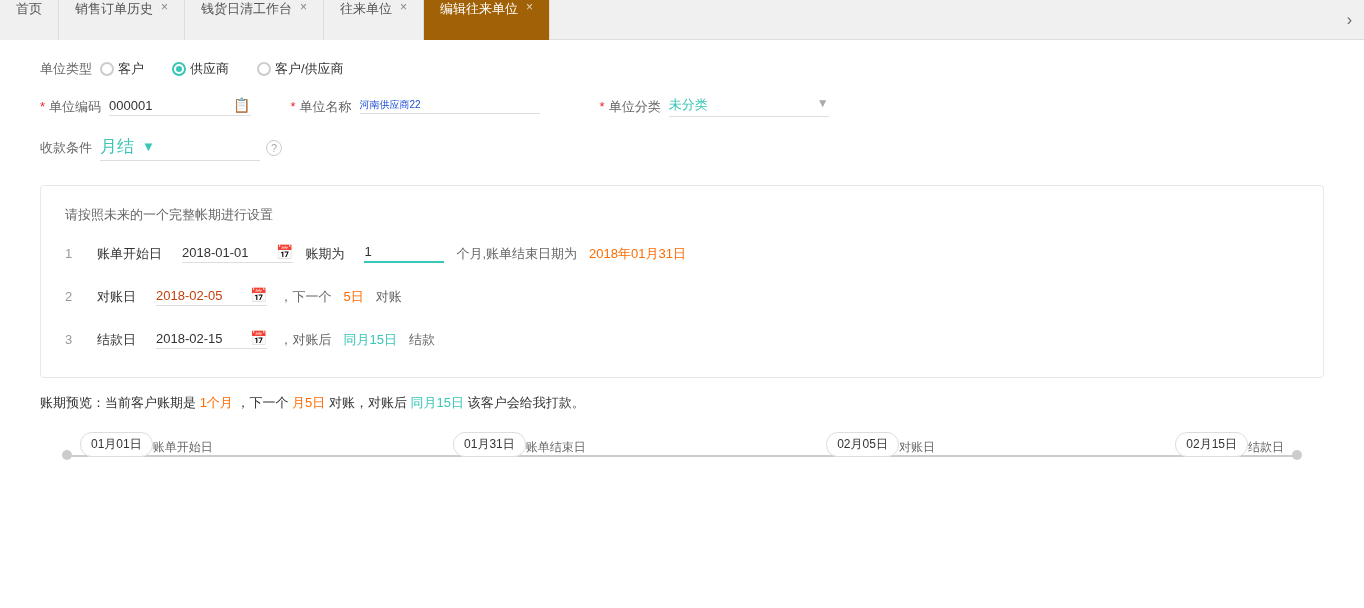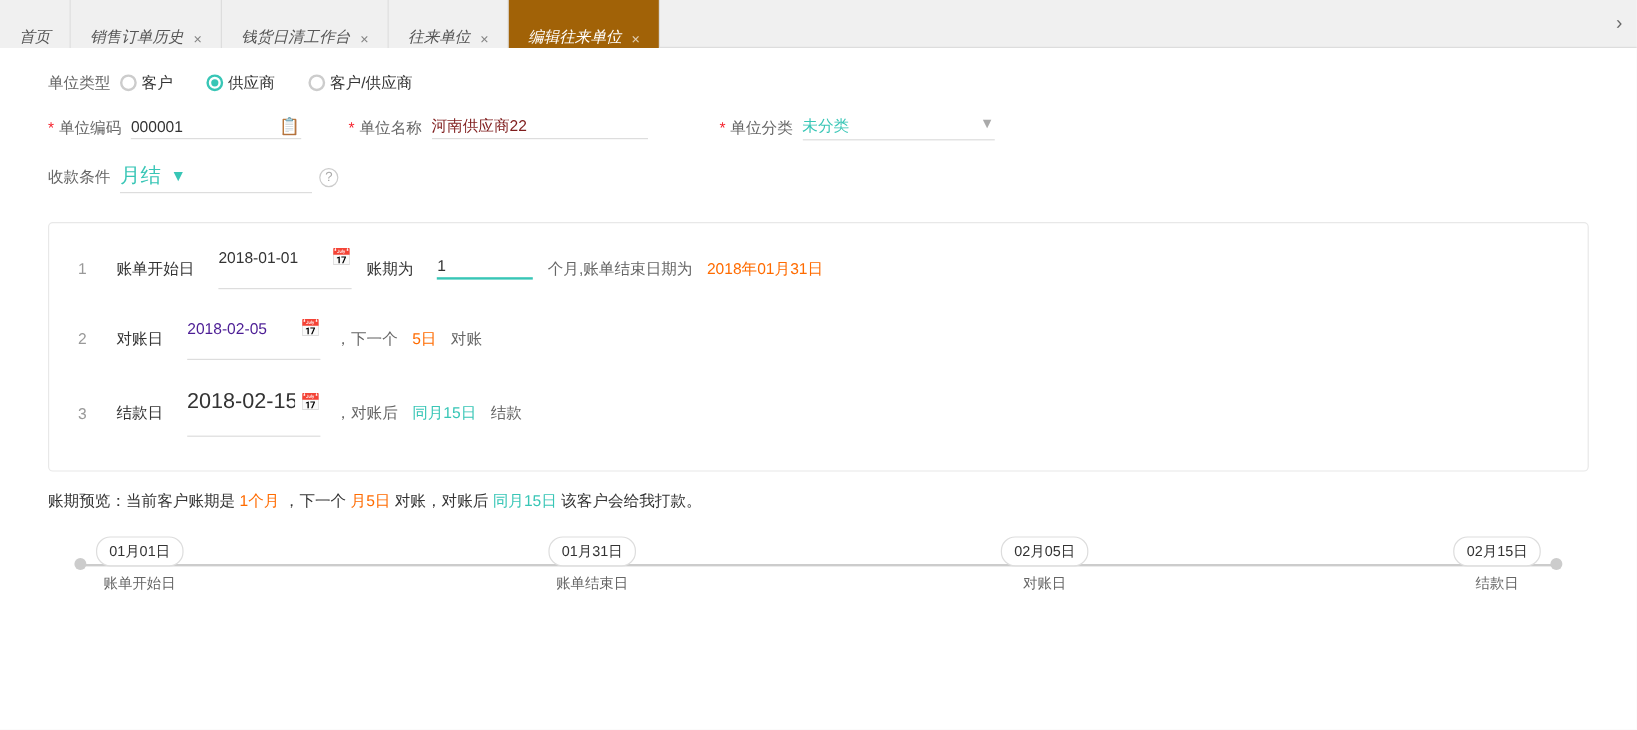--- a/index.html
+++ b/index.html
@@ -9,31 +9,30 @@
     .tab-bar {
       display: flex;
       align-items: center;
       background: #f0f0f0;
       border-bottom: 1px solid #ddd;
       height: 40px;
       padding-left: 0;
     }
     .tab {
       display: flex;
-      align-items: flex-end;
+      align-items: flex-start;
       padding: 0 16px;
       height: 40px;
       cursor: pointer;
       font-size: 13px;
       color: #555;
       border-right: 1px solid #ddd;
       background: #f0f0f0;
       white-space: nowrap;
       gap: 6px;
-      font-style: italic;
     }
     .tab:first-child { border-left: none; }
     .tab.active {
       background: #a16207;
       color: #fff;
     }
     .tab .close-btn {
       font-size: 12px;
       color: inherit;
       opacity: 0.7;
@@ -196,21 +195,21 @@
     .row-label {
       color: #333;
       margin-right: 8px;
       white-space: nowrap;
     }
 
     .date-input {
       display: flex;
       align-items: center;
       border-bottom: 1px solid #ddd;
-      padding-bottom: 18px;
+      padding-bottom: 2px;
     }
     .date-input input {
       border: none;
       outline: none;
       font-size: 13px;
       color: #333;
       width: 90px;
     }
     .cal-icon {
       color: #aaa;
@@ -239,21 +238,21 @@
     }
 
     .preview-text {
       font-size: 13px;
       color: #333;
       margin-bottom: 20px;
     }
 
     .timeline-point {
       display: flex;
-      flex-direction: column;
+      flex-direction: row;
       align-items: center;
     }
 
     .point-tag {
       background: #fff;
       border: 1px solid #ddd;
       border-radius: 12px;
       padding: 3px 10px;
       font-size: 12px;
       color: #333;
@@ -335,21 +334,21 @@
       <span class="required-star">*</span>
       <span class="form-label">单位编码</span>
       <div class="input-with-icon">
         <input type="text" class="" value="000001" style="border: none; outline: none; font-size: 13px; color: rgb(51, 51, 51); width: 120px;">
         <span class="input-icon">📋</span>
       </div>
     </div>
     <div class="form-field" style="margin-right: 60px;">
       <span class="required-star">*</span>
       <span class="form-label">单位名称</span>
-      <input type="text" value="河南供应商22" style="border-top: none; border-right: none; border-left: none; border-image: initial; border-bottom: 1px solid rgb(221, 221, 221); outline: none; font-size: 13px; color: #7f1d1d; width: 180px; padding-bottom: 2px;">
+      <input type="text" value="河南供应商22" style="border-top: none; border-right: none; border-left: none; border-image: initial; border-bottom: 1px solid rgb(221, 221, 221); outline: none; font-size: 10px; color: #1d4ed8; width: 180px; padding-bottom: 2px;">
     </div>
     <div class="form-field">
       <span class="required-star">*</span>
       <span class="form-label">单位分类</span>
       <div class="dropdown-select">
         <span class="value">未分类</span>
         <span class="select-arrow">▼</span>
       </div>
     </div>
   </div>
@@ -359,51 +358,52 @@
       <span class="form-label">收款条件</span>
       <div class="select-field" style="width:160px;">
         <span style="color:#38c6b6; font-size:17px;">月结</span>
         <span style="margin-left:4px;">▼</span>
       </div>
       <span class="help-icon">?</span>
     </div>
   </div>
 
   <div class="setting-box">
+    <div class="setting-title">请按照未来的一个完整帐期进行设置</div>
 
     <div class="setting-row">
       <span class="row-num">1</span>
       <span class="row-label">账单开始日</span>
       <div class="date-input">
         <input type="text" value="2018-01-01" style="border: none; outline: none; font-size: 13px; color: rgb(51, 51, 51); width: 90px;">
         <span class="cal-icon">📅</span>
       </div>
       <span class="row-label">账期为</span>
       <input type="text" value="1" class="period-input" style="">
       <span class="text-gray">个月,账单结束日期为</span>
       <span class="text-orange">2018年01月31日</span>
     </div>
 
     <div class="setting-row">
       <span class="row-num">2</span>
       <span class="row-label">对账日</span>
       <div class="date-input">
-        <input type="text" value="2018-02-05" style="border: none; outline: none; font-size: 13px; color: #4c1d95; width: 90px;">
+        <input type="text" value="2018-02-05" style="border: none; outline: none; font-size: 13px; color: #c2410c; width: 90px;">
         <span class="cal-icon">📅</span>
       </div>
       <span class="text-gray">，下一个</span>
       <span class="text-orange">5日</span>
       <span class="text-gray">对账</span>
     </div>
 
     <div class="setting-row" style="margin-bottom:8px;">
       <span class="row-num">3</span>
       <span class="row-label">结款日</span>
       <div class="date-input">
-        <input type="text" value="2018-02-15" style="border: none; outline: none; font-size: 18px; color: rgb(51, 51, 51); width: 90px;">
+        <input type="text" value="2018-02-15" style="border: none; outline: none; font-size: 13px; color: rgb(51, 51, 51); width: 90px;">
         <span class="cal-icon">📅</span>
       </div>
       <span class="text-gray">，对账后</span>
       <span class="text-teal">同月15日</span>
       <span class="text-gray">结款</span>
     </div>
   </div>
 
   <div class="preview-section">
     <div class="preview-text">

